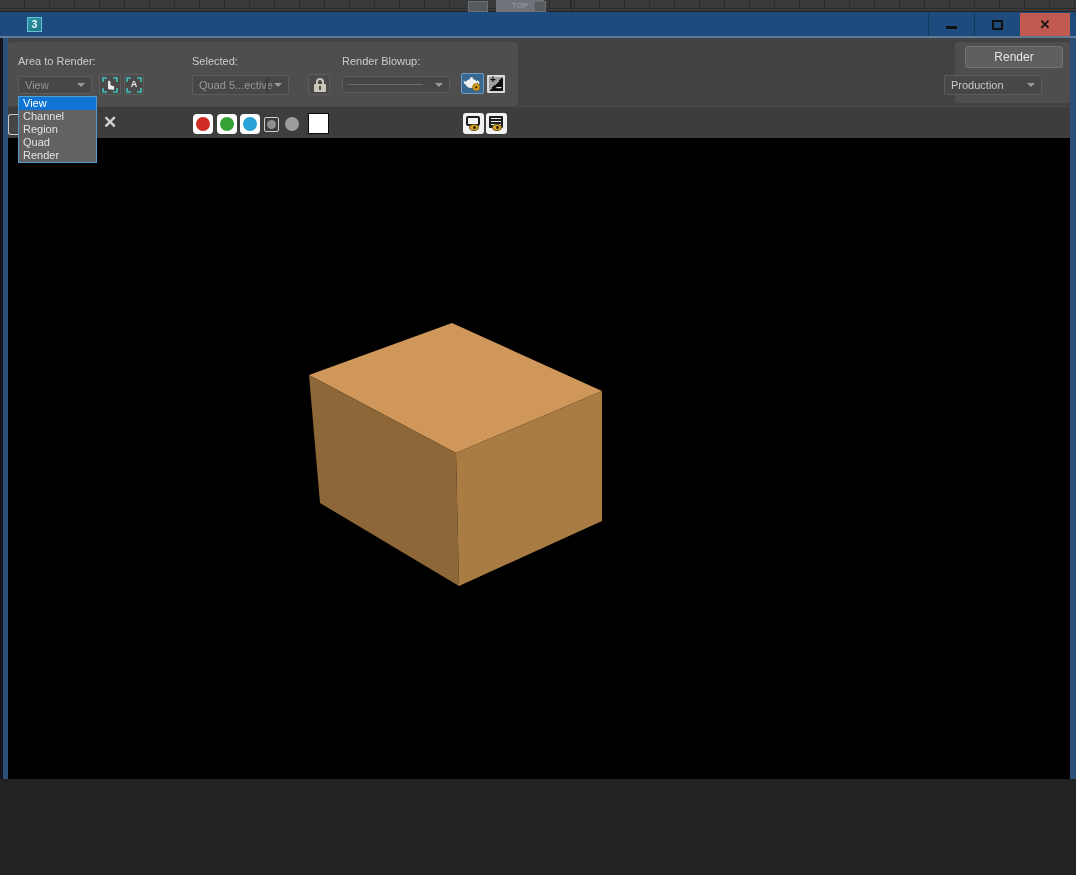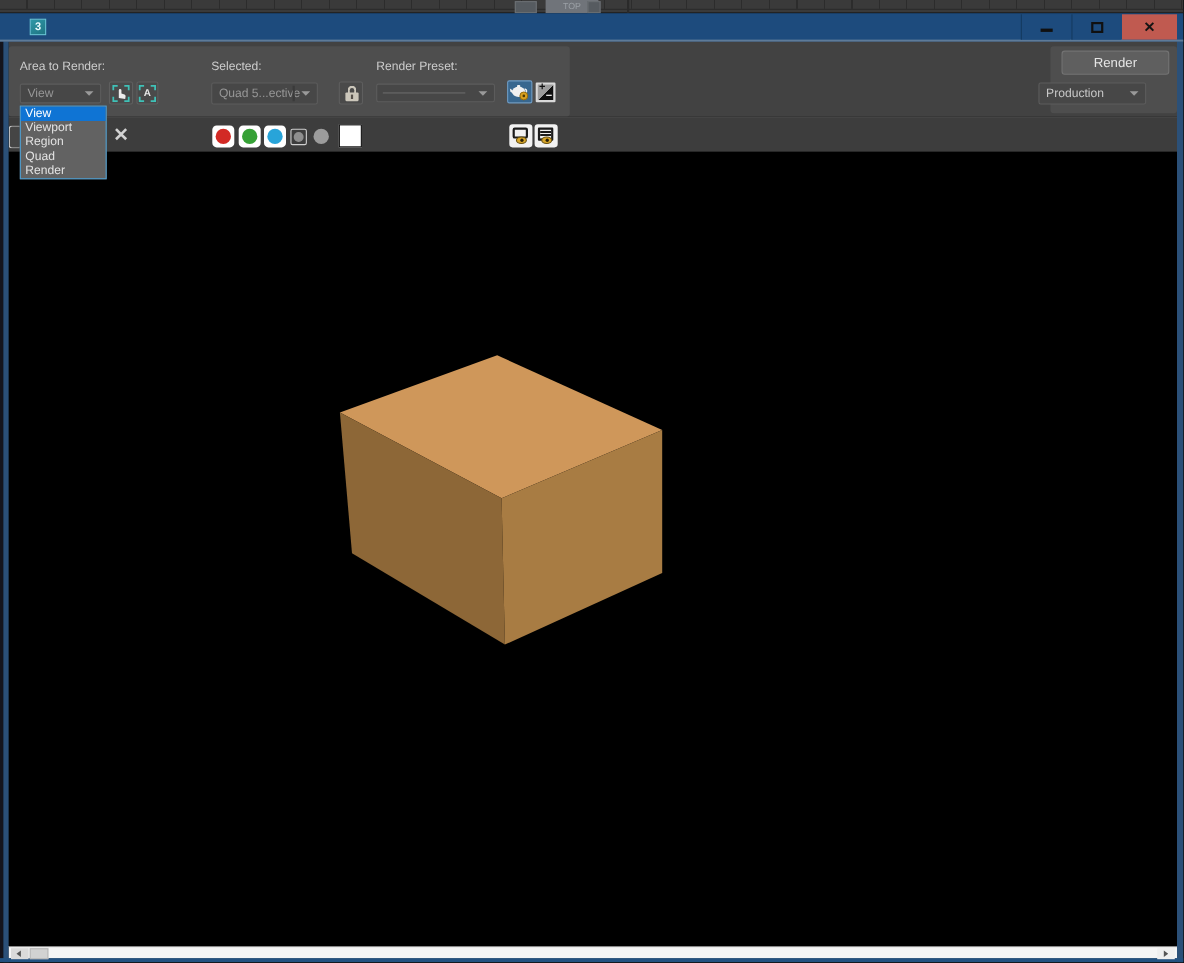--- a/index.html
+++ b/index.html
@@ -1,19 +1,19 @@
 <!DOCTYPE html>
 <html><head>
 <meta charset="utf-8">
 <style>
   * { margin:0; padding:0; box-sizing:border-box; }
   html,body { background:#222; }
   body { font-family:"Liberation Sans", sans-serif; }
   .screen {
-    position:relative; width:1076px; height:875px;
+    position:relative; width:1076px; height:779px;
     background:#000; overflow:hidden;
     font-family:"Liberation Sans", sans-serif;
   }
   
   .app-strip { position:absolute; left:0; top:0; width:1076px; height:12px; background:#3a3a3a; border-bottom:1px solid #222; }
   .app-strip .ticks {
     position:absolute; left:0; top:0; width:100%; height:8px;
     background:repeating-linear-gradient(90deg, transparent 0 24px, #2c2c2c 24px 25px);
   }
   .app-strip .baseline { position:absolute; left:0; top:8px; width:100%; height:1px; background:#2c2c2c; }
@@ -176,21 +176,21 @@
     <span>Quad 5...ective</span>
     <span class="vsep"></span>
     <span class="arrow"></span>
   </div>
   <div class="tool-btn btn-lock">
     <span class="lock-shackle"></span>
     <span class="lock-body"></span>
     <span class="lock-key"></span>
   </div>
 
-  <div class="tb-label" style="left:342px; top:55px;">Render Preset:</div>
+  <div class="tb-label" style="left:342px; top:55px;">Render Blowup:</div>
   <div class="select sel-preset">
     <span></span>
     <span class="empty-line"></span>
     <span class="arrow"></span>
   </div>
   <div class="tool-btn btn-teapot">
     <svg width="21" height="19" viewBox="0 0 21 19">
       <path d="M4 8 L1.5 6.5 L2 9.5 L4.5 11 Z" fill="#f0f0f0"></path>
       <ellipse cx="9.5" cy="9.5" rx="6" ry="4.6" fill="#f0f0f0"></ellipse>
       <rect x="8" y="3.2" width="3" height="2.4" rx="1" fill="#f0f0f0"></rect>
@@ -241,21 +241,21 @@
     <div class="btn-ui btn-ui2">
       <span class="monitor-bars"></span>
       <span class="eye">
           <span class="pupil"></span>
         </span>
     </div>
   </div>
 
   <div class="popup">
     <div class="item selected">View</div>
-    <div class="item">Viewport</div>
+    <div class="item">Channel</div>
     <div class="item">Region</div>
     <div class="item">Quad</div>
     <div class="item">Render</div>
   </div>
 
   <div class="image-area">
     <svg class="cube-svg" width="312" height="282" viewBox="0 0 312 282">
       <polygon points="152,8 9,60 156,138 302,76" fill="#cf975a"></polygon>
       <polygon points="9,60 20,188 159,271 156,138" fill="#8d6737"></polygon>
       <polygon points="156,138 159,271 302,206 302,76" fill="#a87c43"></polygon>

